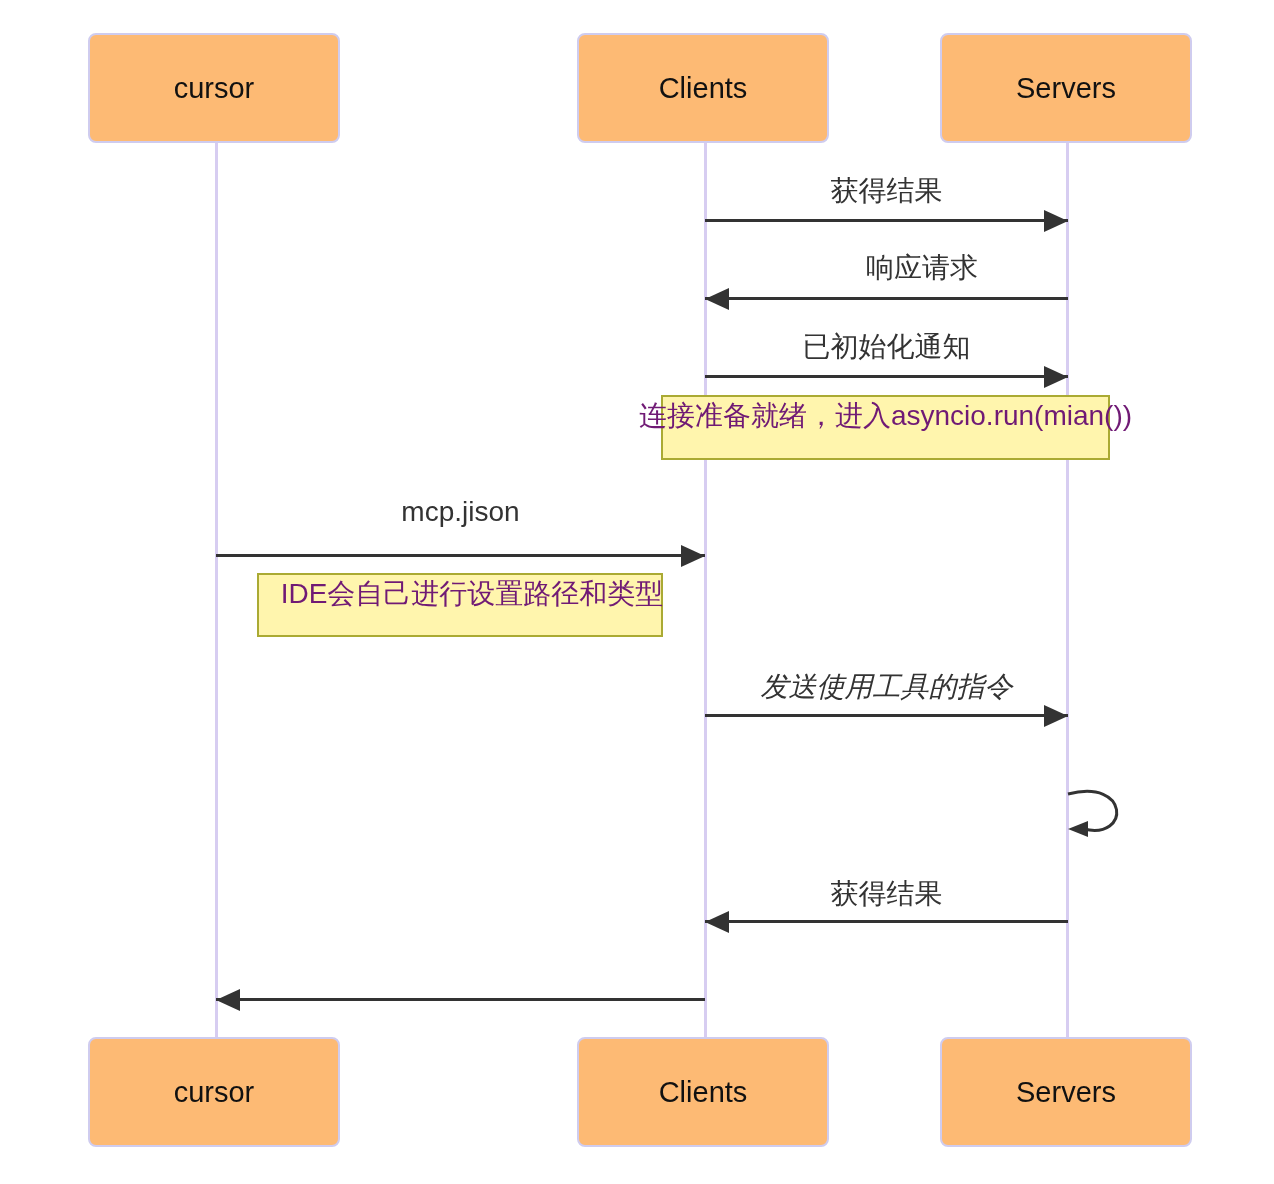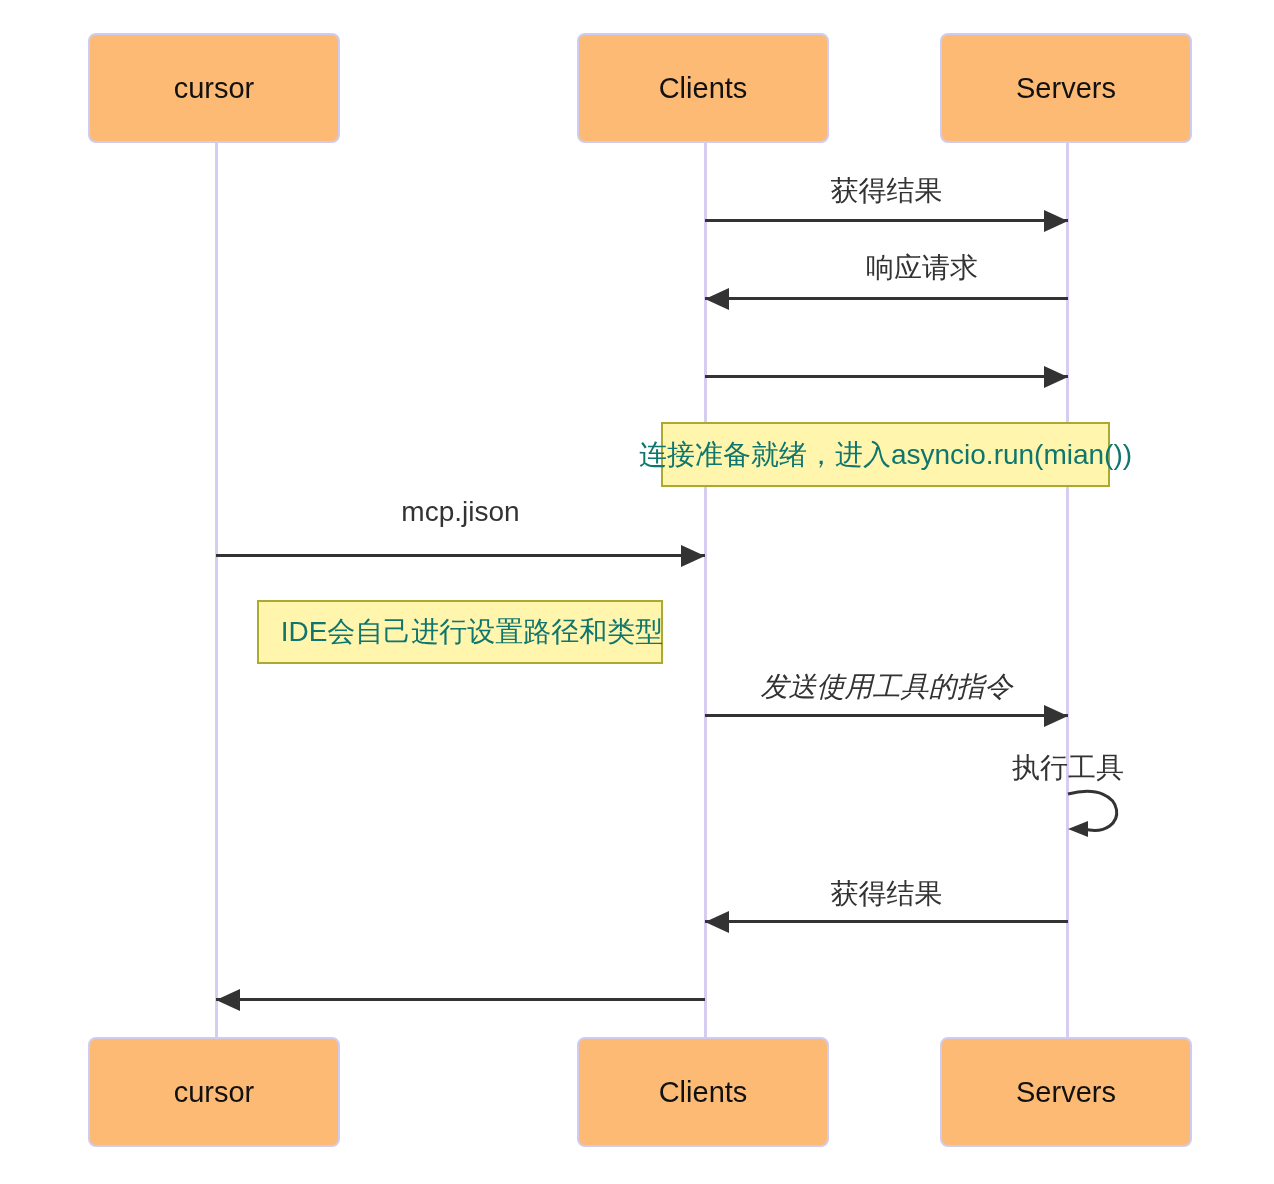--- a/index.html
+++ b/index.html
@@ -46,25 +46,24 @@
     position:absolute;width:0;height:0;
     border-top:11px solid transparent;
     border-bottom:11px solid transparent;
     border-right:24px solid #333333;
   }
   .note{
     position:absolute;
     background:#FFF5AD;
     border:2px solid #AAAA33;
     box-sizing:border-box;
-    display:flex;align-items:center;justify-content:center;
-    font-size:28px;color:#0f766e;
+    display:flex;align-items:flex-start;justify-content:center;
+    font-size:28px;color:#701a75;
     white-space:nowrap;
     overflow:visible;
-    margin-top:27px;
   }
   .selfloop{position:absolute;}
 </style>
 </head>
 <body>
 
 <div id="canvas">
 
   <div class="lifeline" style="left:215px;"></div>
   <div class="lifeline" style="left:704px;"></div>
@@ -81,40 +80,40 @@
     </div>
 
   <div class="msg-label" style="left:705px;width:363px;top:175px;">获得结果</div>
   <div class="msg-line" style="left:705px;width:363px;top:219px;"></div>
   <div class="head-right" style="left:1044px;top:210px;"></div>
 
   <div class="msg-label" style="left:705px;width:434px;top:252px;">响应请求</div>
   <div class="msg-line" style="left:705px;width:363px;top:297px;"></div>
   <div class="head-left" style="left:705px;top:288px;"></div>
 
+  <div class="msg-label" style="left:705px;width:363px;top:331px;">已初始化通知</div>
   <div class="msg-line" style="left:705px;width:363px;top:375px;"></div>
   <div class="head-right" style="left:1044px;top:366px;"></div>
 
   <div class="note" style="left:661px;top:395px;width:449px;height:65px;">
     <span>连接准备就绪，进入asyncio.run(mian())</span>
   </div>
 
   <div class="msg-label" style="left:216px;width:489px;top:496px;">mcp.jison</div>
   <div class="msg-line" style="left:216px;width:489px;top:554px;"></div>
   <div class="head-right" style="left:681px;top:545px;"></div>
 
   <div class="note" style="left:257px;top:573px;width:406px;height:64px;padding-left:24px;">
     <span>IDE会自己进行设置路径和类型</span>
   </div>
 
   <div class="msg-label" style="left:705px;width:363px;top:671px;font-style:italic;">发送使用工具的指令</div>
   <div class="msg-line" style="left:705px;width:363px;top:714px;"></div>
   <div class="head-right" style="left:1044px;top:705px;"></div>
 
-  <div class="msg-label" style="left:968px;width:200px;top:752px;">执行工具</div>
   <svg class="selfloop" style="left:1066px;top:786px;" width="92" height="56" viewBox="0 0 92 56">
     <path d="M 2 8 C 64 -8, 64 54, 18 43" stroke="#333333" stroke-width="3" fill="none"></path>
     <polygon points="22,35 22,51 2,43" fill="#333333"></polygon>
   </svg>
 
   <div class="msg-label" style="left:705px;width:363px;top:878px;">获得结果</div>
   <div class="msg-line" style="left:705px;width:363px;top:920px;"></div>
   <div class="head-left" style="left:705px;top:911px;"></div>
 
   <div class="msg-line" style="left:216px;width:489px;top:998px;"></div>

